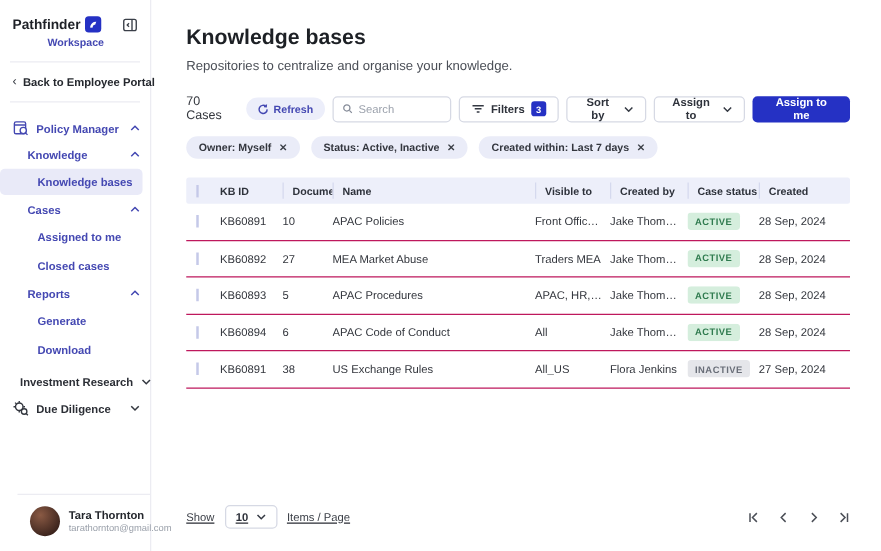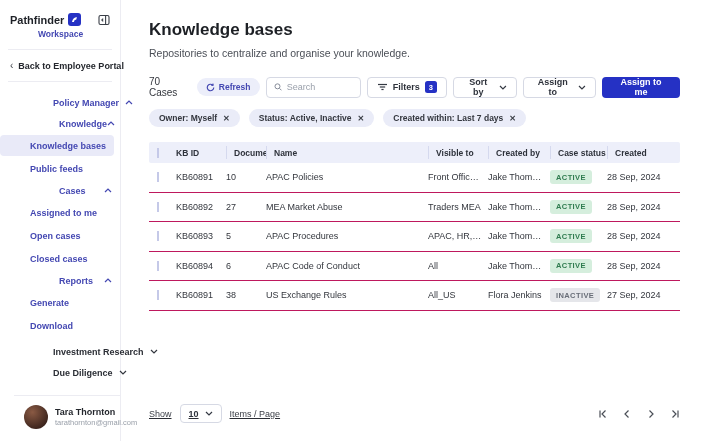--- a/index.html
+++ b/index.html
@@ -14,21 +14,21 @@
   .logo-text { font-size:11px; font-weight:bold; color:#1e2127; }
   .logo-badge { width:13px; height:13px; background:#2531c4; border-radius:3px;
     display:inline-flex; align-items:center; justify-content:center; }
   .collapse-btn { margin-left:auto; display:inline-flex; cursor:pointer; }
   .workspace { font-size:8.5px; font-weight:bold; color:#4448b2; padding:3px 10px 10px 10px;margin-left:28px; }
   .sdivider { border-top:1px solid #ececf2; margin:0 8px; }
   .back-row { display:flex; align-items:center; gap:5px; padding:10px 10px; cursor:pointer; }
   .back-row .bk { font-size:10px; color:#3a3e46; }
   .back-label { font-size:9px; font-weight:bold; color:#25282e; white-space:nowrap; }
   .nav { display:flex; flex-direction:column; padding-top:10px; }
-  .nav-row { display:flex; align-items:center; height:21px; cursor:pointer; white-space:nowrap;margin-left:37px; }
+  .nav-row { display:flex; align-items:center; height:21px; cursor:pointer; white-space:nowrap; }
   .nav-top { padding:0 8px 0 10px; gap:6px; }
   .nav-top .lbl { font-size:9px; font-weight:bold; color:#4448b2; }
   .nav-mod .lbl { color:#2b2e35; }
   .nav-group { padding:0 8px 0 22px; }
   .nav-group .lbl { font-size:9px; font-weight:bold; color:#4448b2; }
   .nav-child { padding:0 8px 0 30px; margin:1px 6px 1px 0; border-radius:4px; }
   .nav-child .lbl { font-size:9px; font-weight:bold; color:#4448b2; }
   .nav-child.active { background:#e9eaf8; margin-left:0; padding-left:30px; }
   .spacer-sm { height:4px; }
   .chev { margin-left:auto; display:inline-flex; }
@@ -142,37 +142,31 @@
         <span class="lbl">Knowledge</span>
         <span class="chev">
           <svg width="8" height="5" viewBox="0 0 8 5" fill="none" stroke="#4448b2" stroke-width="1.2">
               <polyline points="1,4 4,1 7,4"></polyline>
             </svg>
         </span>
       </div>
       <div class="nav-row nav-child active">
         <span class="lbl">Knowledge bases</span>
       </div>
-      <div class="nav-row nav-child">
-        <span class="lbl">Public feeds</span>
-      </div>
 
       <div class="nav-row nav-group">
         <span class="lbl">Cases</span>
         <span class="chev">
           <svg width="8" height="5" viewBox="0 0 8 5" fill="none" stroke="#4448b2" stroke-width="1.2">
               <polyline points="1,4 4,1 7,4"></polyline>
             </svg>
         </span>
       </div>
       <div class="nav-row nav-child">
         <span class="lbl">Assigned to me</span>
-      </div>
-      <div class="nav-row nav-child">
-        <span class="lbl">Open cases</span>
       </div>
       <div class="nav-row nav-child">
         <span class="lbl">Closed cases</span>
       </div>
 
       <div class="nav-row nav-group">
         <span class="lbl">Reports</span>
         <span class="chev">
           <svg width="8" height="5" viewBox="0 0 8 5" fill="none" stroke="#4448b2" stroke-width="1.2">
               <polyline points="1,4 4,1 7,4"></polyline>

